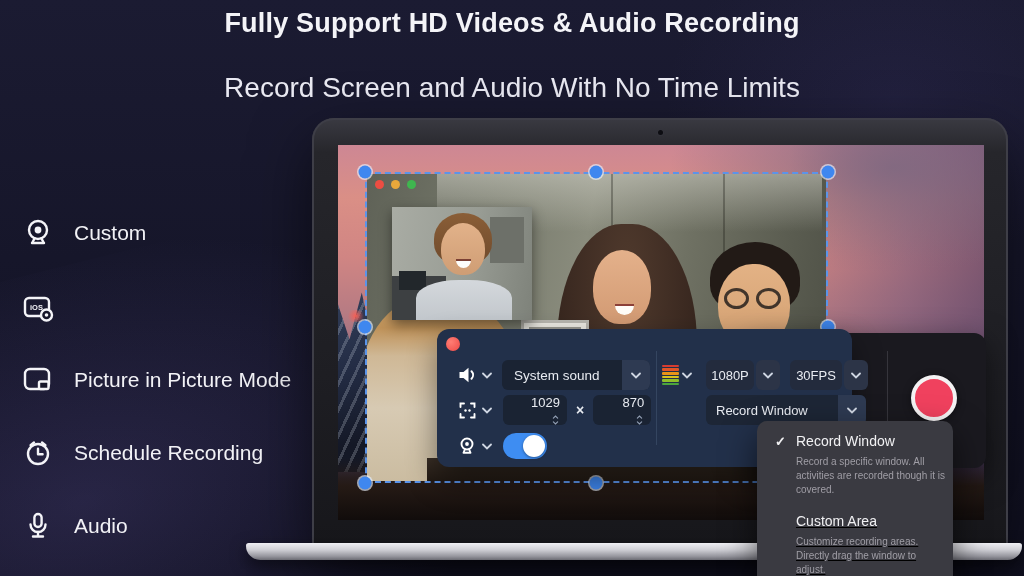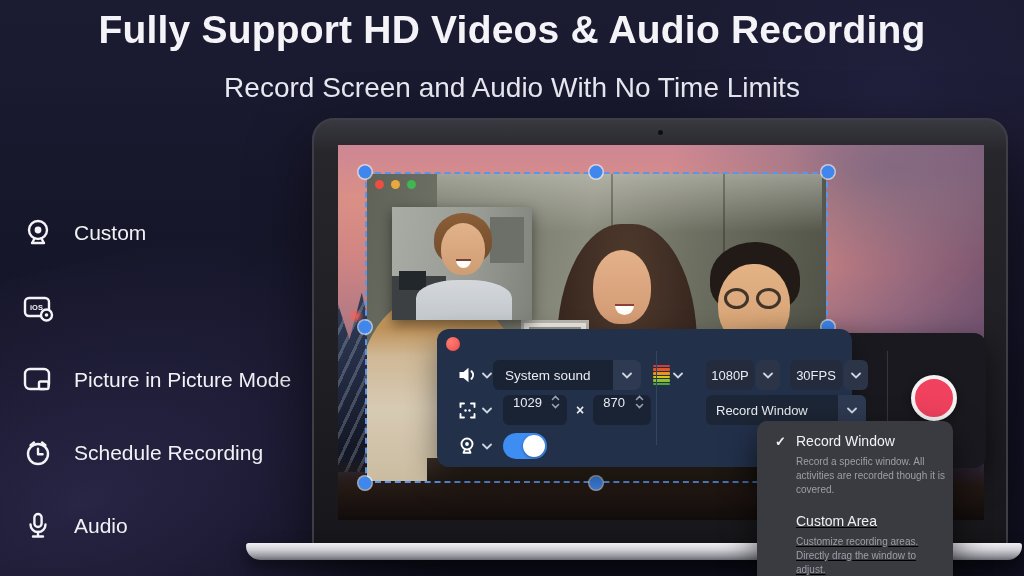--- a/index.html
+++ b/index.html
@@ -7,21 +7,21 @@
          font-family:"Liberation Sans",sans-serif;
          background:linear-gradient(180deg,#1b1b32 0%,#16162a 45%,#101020 100%);}
   .swoosh{position:absolute;left:-180px;top:240px;width:760px;height:520px;pointer-events:none;
           background:radial-gradient(ellipse at 35% 45%,rgba(104,92,168,0.26),transparent 62%);
           transform:rotate(-14deg);}
   .swoosh2{position:absolute;right:-120px;top:-80px;width:500px;height:360px;pointer-events:none;
           background:radial-gradient(ellipse at 50% 50%,rgba(80,70,140,0.15),transparent 65%);}
 
   
   .title{position:absolute;top:8px;left:0;width:100%;text-align:center;
-         font-size:39px;font-weight:bold;color:#f4f4f8;letter-spacing:0.2px;}
+         font-size:27px;font-weight:bold;color:#f4f4f8;letter-spacing:0.2px;}
   .subtitle{position:absolute;top:72px;left:0;width:100%;text-align:center;
          font-size:28px;font-weight:400;color:#e9e9f2;}
 
   
   .feature{position:absolute;left:20px;display:flex;align-items:center;height:44px;}
   .feature .f-icon{width:38px;height:38px;flex:0 0 38px;display:flex;align-items:center;justify-content:flex-start;}
   .feature .f-label{margin-left:16px;font-size:21px;color:#f2f2f6;}
   .f1{top:137px}.f2{top:211px}.f3{top:285px}.f4{top:358px}.f5{top:431px}.f6{top:504px}
 
   
@@ -125,27 +125,27 @@
   
   .toolbar{position:absolute;left:437px;top:329px;width:415px;height:138px;z-index:5;
        background:#22304a;border-radius:12px;box-shadow:0 14px 30px rgba(0,0,0,0.45);}
   .tb-reddot{position:absolute;left:9px;top:8px;width:14px;height:14px;border-radius:50%;
        background:radial-gradient(circle at 35% 35%,#ff7d74,#ee4a46);}
   .tb-row{position:absolute;left:18px;display:flex;align-items:center;height:30px;}
   .r1{top:31px}.r2{top:66px}.r3{top:102px}
   .ticon{display:flex;align-items:center;justify-content:center;width:24px;height:24px;}
   .tchev{margin:0 0 0 3px;display:flex;align-items:center;}
   .box{background:#1a2333;border-radius:6px;height:30px;display:flex;align-items:center;box-sizing:border-box;}
-  .sound-box{width:148px;margin-left:1px;justify-content:center;}
+  .sound-box{width:148px;margin-left:10px;justify-content:center;}
   .sound-box .val{flex:1;padding-left:12px;font-size:13.5px;color:#e8ebf1;}
   .seg-chev{width:28px;height:30px;background:#2e3a52;border-radius:0 6px 6px 0;
        display:flex;align-items:center;justify-content:center;}
   .bars{margin-left:12px;width:17px;display:flex;flex-direction:column;gap:1px;}
   .bars i{display:block;height:2.6px;border-radius:1px;}
-  .stepper{margin-left:11px;padding:0 7px 0 10px;display:flex;align-items:flex-start;gap:5px;}
+  .stepper{margin-left:11px;padding:0 7px 0 10px;display:flex;align-items:flex-end;gap:5px;flex-direction:column;}
   .st-w{width:64px}.st-h{width:58px;margin-left:9px;}
   .stepper .val{flex:1;font-size:13px;color:#e8ebf1;}
   .times{margin-left:9px;font-size:14px;color:#e8ebf1;font-weight:bold;}
   .toggle{position:relative;margin-left:11px;width:44px;height:26px;border-radius:13px;background:#3e8df2;}
   .knob{position:absolute;top:2px;right:2px;width:22px;height:22px;border-radius:50%;background:#fff;
        box-shadow:0 1px 3px rgba(0,0,0,0.4);}
   .tb-vdiv{position:absolute;left:219px;top:22px;width:1px;height:94px;background:#344560;}
   .right-r1{position:absolute;left:269px;top:31px;display:flex;align-items:flex-start;}
   .right-r2{position:absolute;left:269px;top:66px;display:flex;align-items:center;}
   .pill-val{background:#232b3d;border-radius:6px;height:30px;display:flex;align-items:center;

